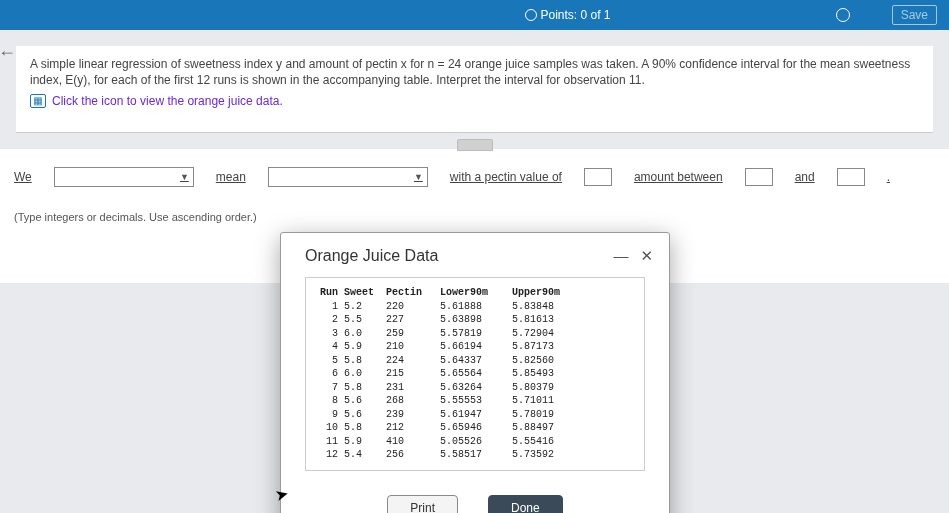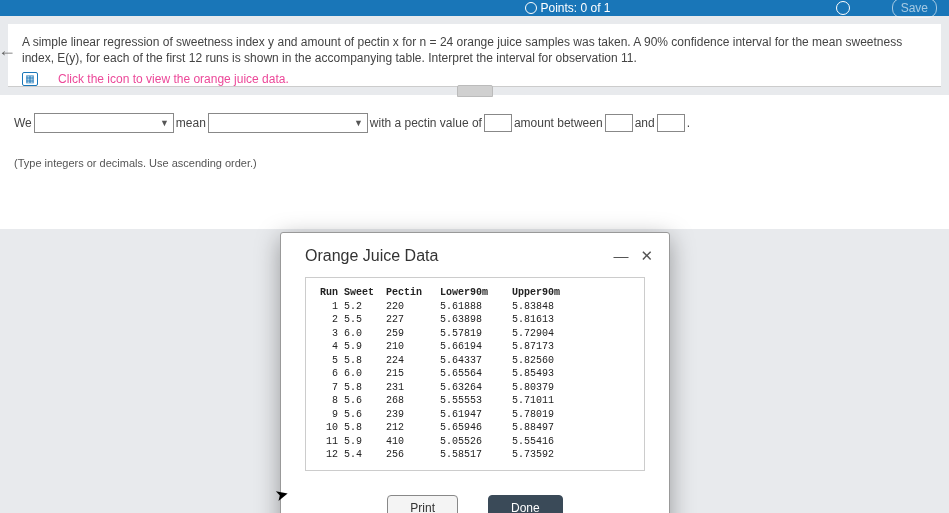--- a/index.html
+++ b/index.html
@@ -8,66 +8,66 @@
       background: #e8eaed;
       width: 949px;
       height: 513px;
       overflow: hidden;
       position: relative;
       font-size: 12px;
       color: #333;
     }
     .top-bar {
       background: #1976b8;
-      height: 16px;
+      height: 30px;
       display: flex;
       align-items: center;
       padding: 0 12px;
       color: #fff;
       justify-content: flex-end;
       gap: 12px;
     }
     .top-bar .points-wrap{
       display:flex;align-items:center;gap:4px;
       position:absolute;left:50%;transform:translateX(50px);
     }
     .top-bar .icon-circle{
       width:12px;height:12px;border:1.5px solid #fff;border-radius:50%;
       display:inline-block;
     }
     .top-bar .gear{ width:14px;height:14px;border:1.5px solid #fff;border-radius:50%;display:inline-block;margin-right:30px;}
     .top-bar .save-btn{
-      padding:2px 8px;border:1px solid #fff;border-radius:9px;opacity:.6;
+      padding:2px 8px;border:1px solid #fff;border-radius:2px;opacity:.6;
     }
     .content-card{
       background:#fff;
-      margin:8px;
-      padding:10px 14px 0 14px;
+      margin:16px;
+      padding:10px 14px 24px 14px;
       border-bottom:1px solid #ccc;
     }
     .back-arrow{
       position:absolute;left:-2px;top:40px;font-size:18px;color:#666;
     }
     .problem-text{ color:#444;line-height:1.35;margin-bottom:6px;}
-    .data-link{ display:flex;align-items:center;gap:20px;color:#ec4899;margin-top:4px;}
+    .data-link{ display:flex;align-items:center;gap:6px;color:#6d28d9;margin-top:4px;}
     .data-icon{
       width:16px;height:14px;border:1.5px solid #1976b8;border-radius:2px;
       display:inline-flex;align-items:center;justify-content:center;font-size:8px;
     }
     .data-icon::after{content:"▦";color:#1976b8;font-size:10px;line-height:1;}
     .answer-area{
       background:#fff;padding:18px 14px 60px 14px;
       position:relative;
     }
     .tab-indicator{
       position:absolute;top:-10px;left:50%;transform:translateX(-50%);
       width:36px;height:12px;background:#d0d0d0;border:1px solid #bbb;border-radius:2px 2px 0 0;
     }
     .answer-line{
-      display:flex;align-items:center;gap:2px;flex-wrap:wrap;color:#444;
+      display:flex;align-items:center;gap:22px;flex-wrap:wrap;color:#444;text-decoration:underline;
     }
     .sel{
       border:1px solid #888;background:#fff;height:20px;font-size:11px;
       display:inline-flex;align-items:center;padding:0 4px;
     }
     .sel.wide{width:140px;}
     .sel.mid{width:160px;}
     .caret{margin-left:auto;font-size:9px;color:#555;padding-left:6px;}
     .txt-in{
       width:28px;height:18px;border:1px solid #888;background:#fff;

